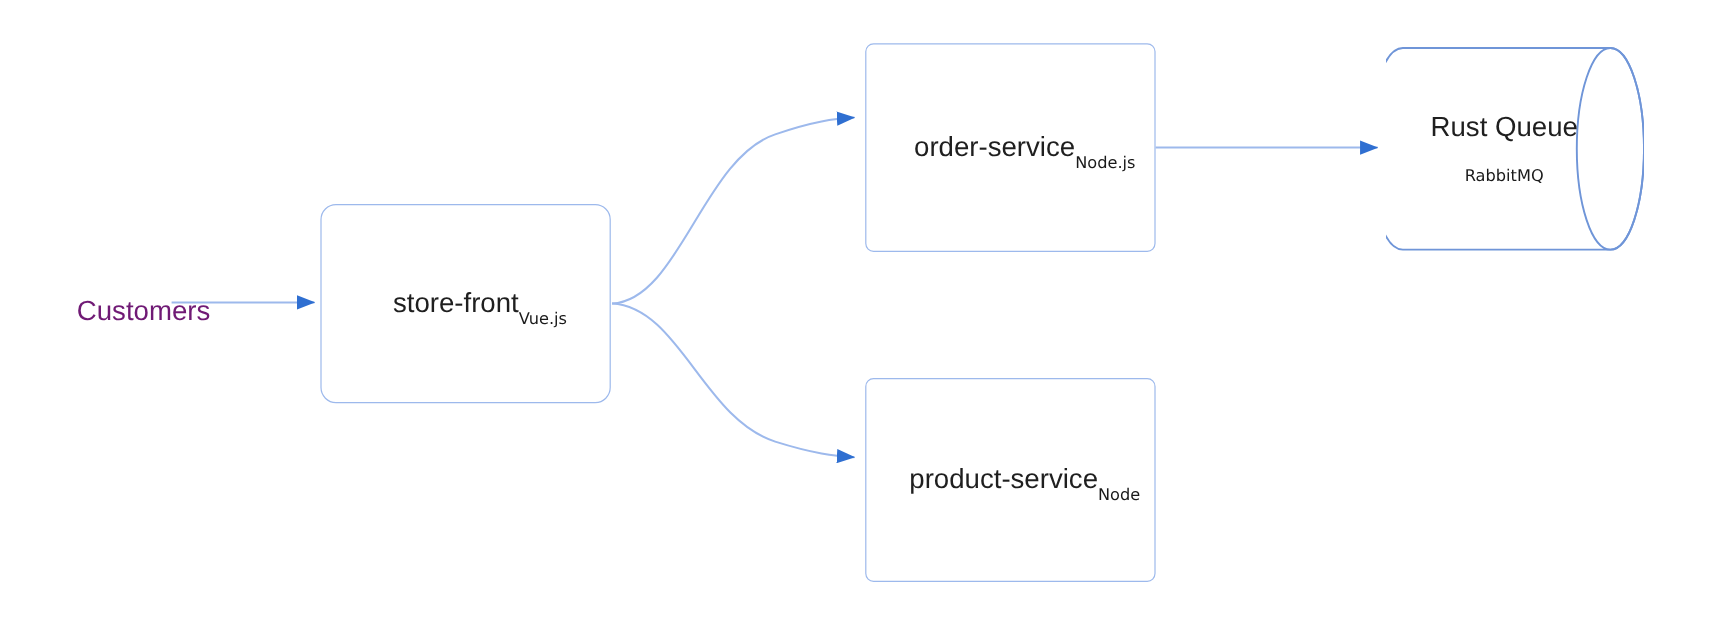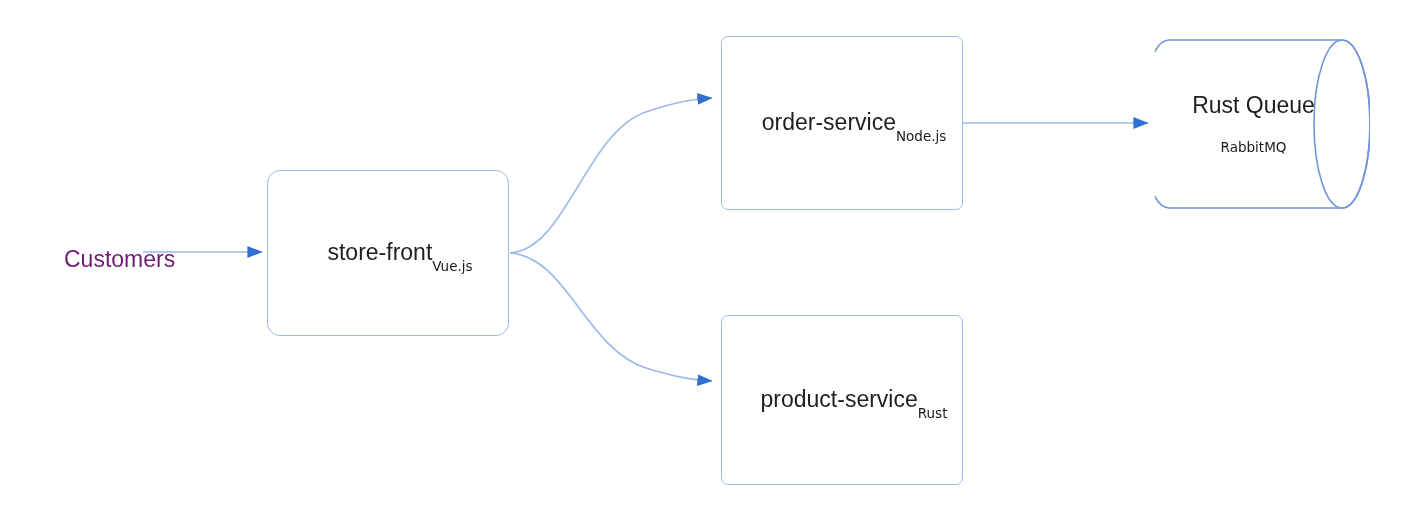--- a/index.html
+++ b/index.html
@@ -157,21 +157,21 @@
     <div class="node-sub">Vue.js</div>
   </div>
 
   <div class="node box" id="node-order-service">
     <div class="node-title">order-service</div>
     <div class="node-sub">Node.js</div>
   </div>
 
   <div class="node box" id="node-product-service">
     <div class="node-title">product-service</div>
-    <div class="node-sub">Rust</div>
+    <div class="node-sub">Node</div>
   </div>
 
   <div class="node" id="node-order-queue">
     <svg class="cyl-svg" viewBox="0 0 215 174" preserveAspectRatio="none" xmlns="http://www.w3.org/2000/svg">
 
       <path d="M 14 3 L 187 3
                A 28 84 0 0 1 187 171
                L 14 171
                A 28 84 0 0 1 14 3 Z" fill="#ffffff" stroke="#6f95d8" stroke-width="1.6"></path>
 

